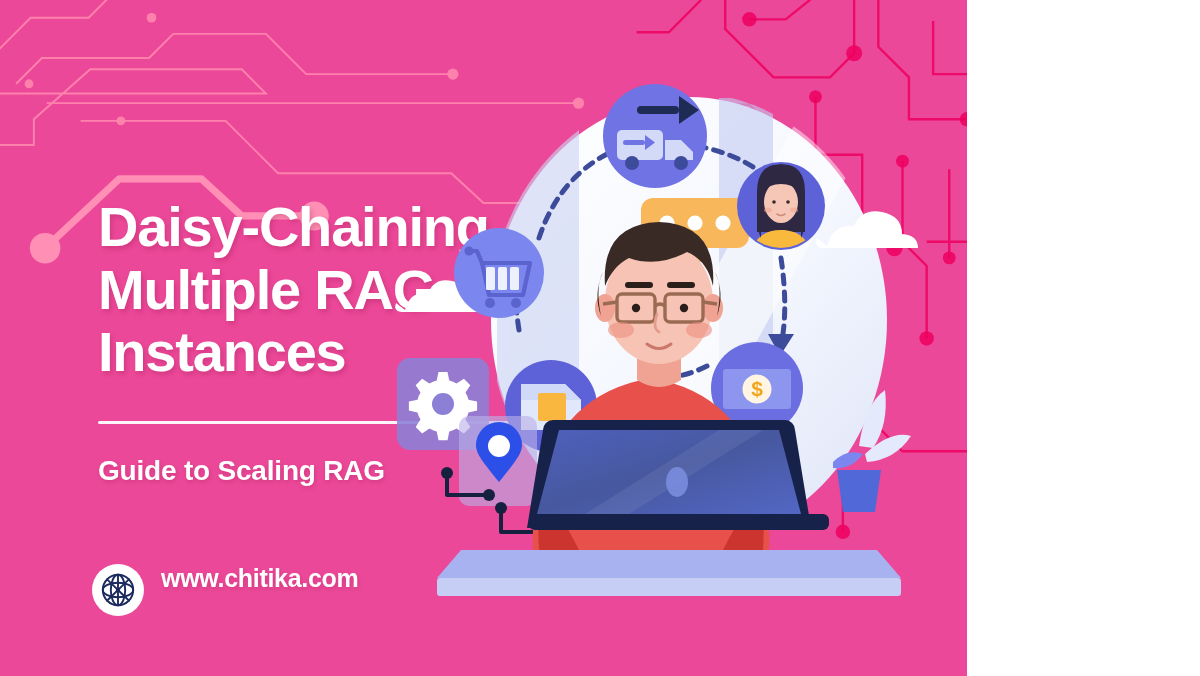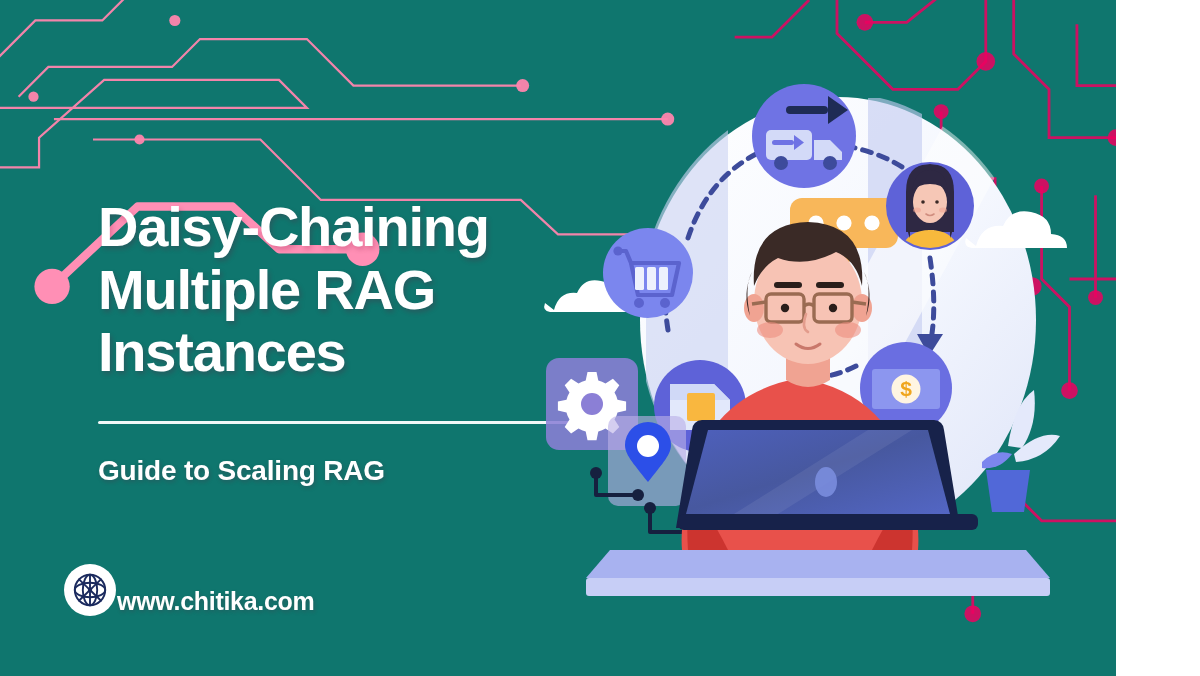--- a/index.html
+++ b/index.html
@@ -4,22 +4,22 @@
 <title>Daisy-Chaining Multiple RAG Instances</title>
 <style>
   * { margin:0; padding:0; box-sizing:border-box; }
   html, body {
     width:1200px; height:676px;
     font-family:"Liberation Sans", sans-serif;
     overflow:hidden;
   }
   #banner {
     position:relative;
-    width:1116px; height:676px;
-    background:#0f766e;
+    width:967px; height:676px;
+    background:#ec4899;
     overflow:hidden;
     padding-left:48px;
   }
 
   
   .circuit-layer { position:absolute; inset:0; pointer-events:none; }
 
   
   #text-col {
     position:absolute;
@@ -47,22 +47,22 @@
     color:#FFFFFF;
     font-size:28px;
     font-weight:700;
     letter-spacing:-0.2px;
     text-shadow:1px 2px 4px rgba(120,0,45,.22);
   }
 
   
   #brand {
     position:absolute;
-    left:64px; bottom:60px;
-    display:flex; align-items:flex-end; gap:1px;
+    left:92px; bottom:60px;
+    display:flex; align-items:flex-start; gap:17px;
   }
   #brand-logo {
     width:52px; height:52px; border-radius:50%;
     background:#FFFFFF;
     display:flex; align-items:center; justify-content:center;
     flex:none;
   }
   #brand-url {
     color:#FFFFFF;
     font-size:25px;

